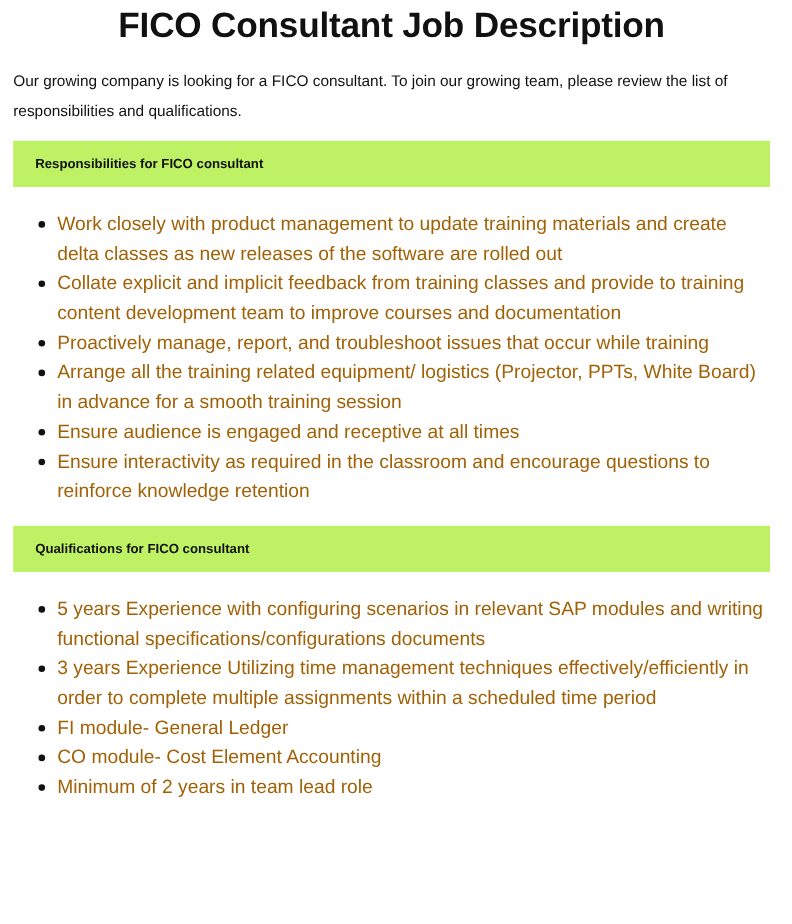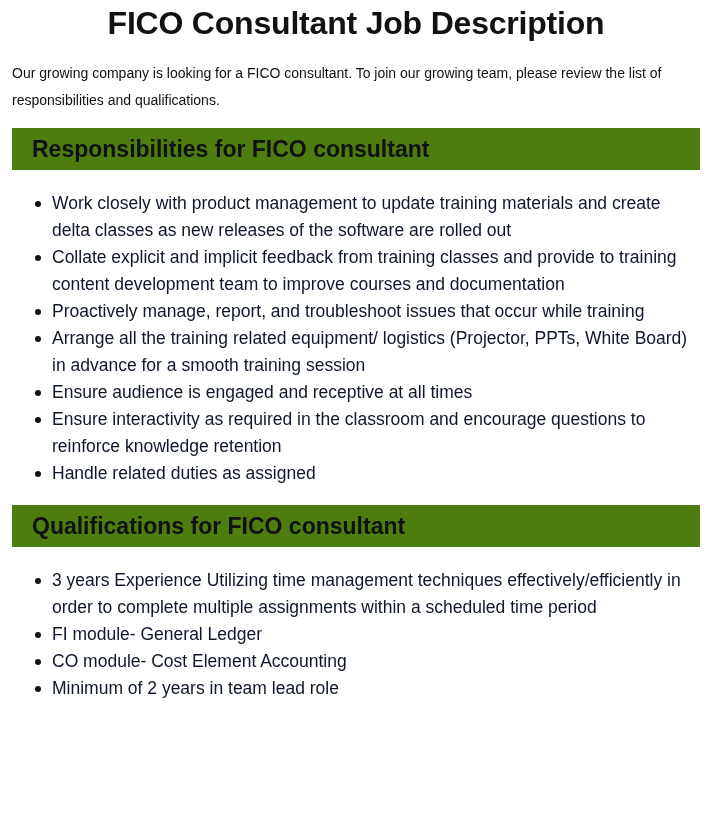--- a/index.html
+++ b/index.html
@@ -29,44 +29,44 @@
       color: #111111;
     }
     .intro {
       margin: 16px 0 0 0;
       font-size: 14px;
       line-height: 27px;
       color: #111111;
     }
     .section-header {
       margin-top: 14px;
-      background: #4d7c0f;
+      background: #bef264;
       height: 42px;
       box-sizing: border-box;
       padding: 0 20px;
       display: flex;
       align-items: center;
-      font-size: 23px;
+      font-size: 12px;
       font-weight: bold;
       color: #111111;
     }
     .section-header.second {
       margin-top: 18px;
       text-align: center;
     }
     ul.items {
       margin: 20px 0 0 0;
       padding: 0 0 0 40px;
       list-style: none;
     }
     ul.items li {
       position: relative;
       font-size: 17.5px;
       line-height: 27px;
-      color: #0f172a;
+      color: #a16207;
       padding-right: 6px;
     }
     ul.items li .bullet {
       position: absolute;
       left: -17px;
       top: 11px;
       width: 6px;
       height: 6px;
       border-radius: 50%;
       background: #111111;
@@ -81,26 +81,26 @@
 
   <section>
     <div class="section-header">Responsibilities for FICO consultant</div>
     <ul class="items">
       <li><span class="bullet"></span><span>Work closely with product management to update training materials and create delta classes as new releases of the software are rolled out</span></li>
       <li><span class="bullet"></span><span>Collate explicit and implicit feedback from training classes and provide to training content development team to improve courses and documentation</span></li>
       <li><span class="bullet"></span><span>Proactively manage, report, and troubleshoot issues that occur while training</span></li>
       <li><span class="bullet"></span><span>Arrange all the training related equipment/ logistics (Projector, PPTs, White Board) in advance for a smooth training session</span></li>
       <li><span class="bullet"></span><span>Ensure audience is engaged and receptive at all times</span></li>
       <li><span class="bullet"></span><span>Ensure interactivity as required in the classroom and encourage questions to reinforce knowledge retention</span></li>
-      <li><span class="bullet"></span><span>Handle related duties as assigned</span></li>
     </ul>
   </section>
 
   <section>
     <div class="section-header second">Qualifications for FICO consultant</div>
     <ul class="items">
+      <li><span class="bullet"></span><span>5 years Experience with configuring scenarios in relevant SAP modules and writing functional specifications/configurations documents</span></li>
       <li><span class="bullet"></span><span>3 years Experience Utilizing time management techniques effectively/efficiently in order to complete multiple assignments within a scheduled time period</span></li>
       <li><span class="bullet"></span><span>FI module- General Ledger</span></li>
       <li><span class="bullet"></span><span>CO module- Cost Element Accounting</span></li>
       <li><span class="bullet"></span><span>Minimum of 2 years in team lead role</span></li>
     </ul>
   </section>
 </div>
 
 </body></html>

